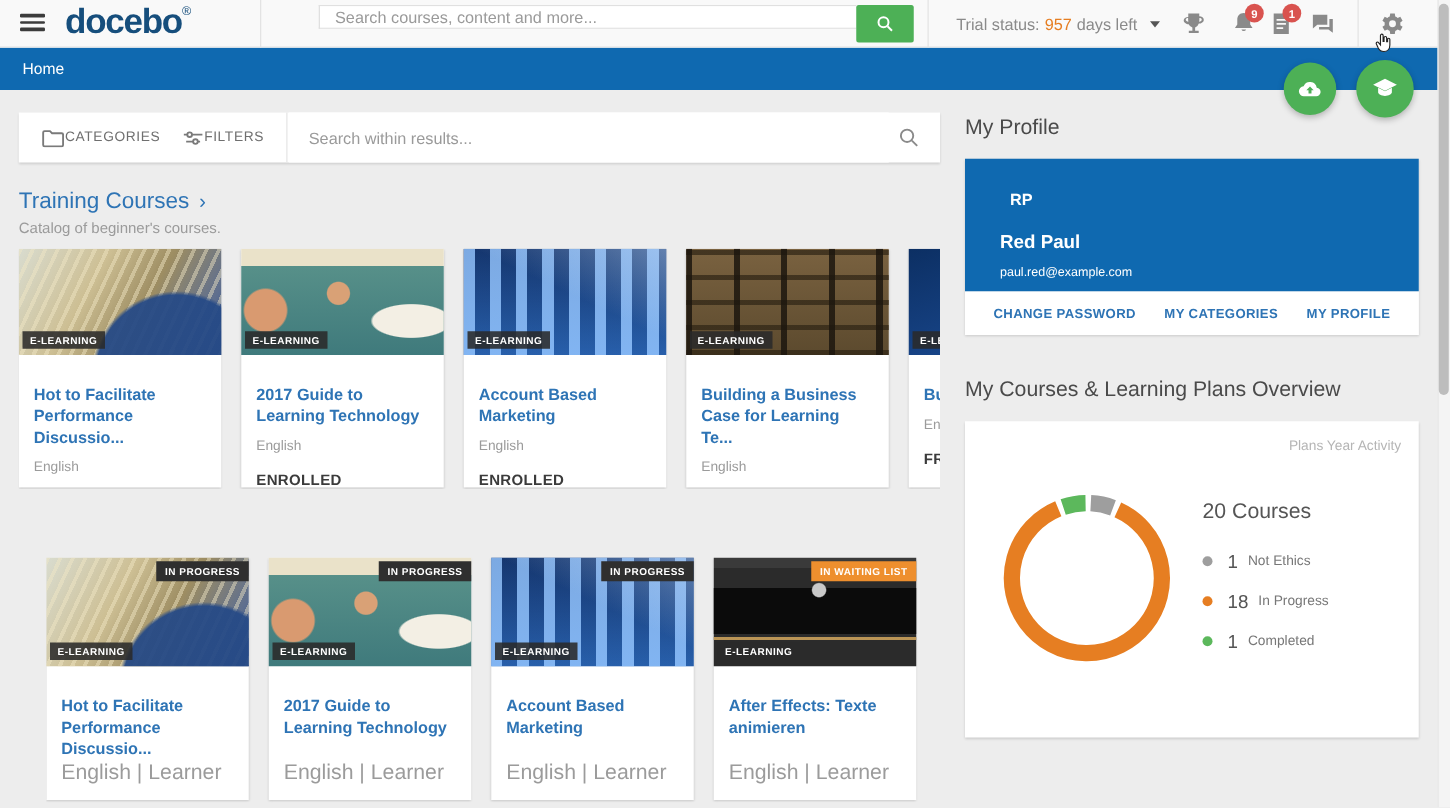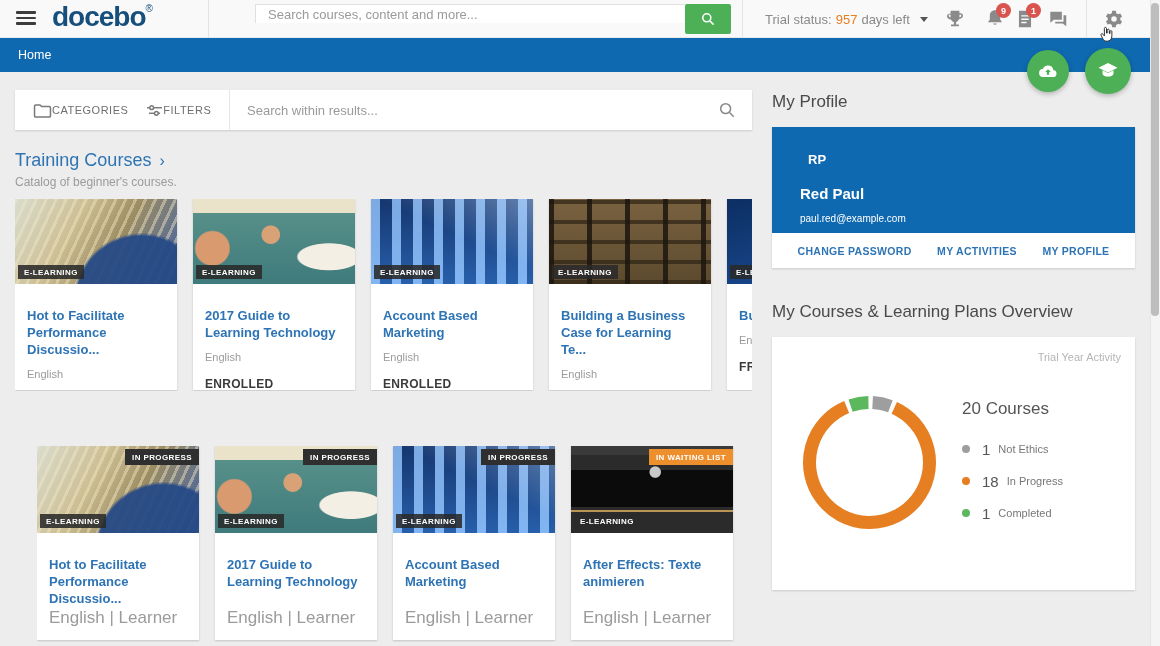--- a/index.html
+++ b/index.html
@@ -328,29 +328,29 @@
 <div class="side-title" style="top:92px">My Profile</div>
 
 <div id="profile-card">
   <div id="profile-top">
     <span class="initials">RP</span>
     <span class="pname">Red Paul</span>
     <span class="pemail">paul.red@example.com</span>
   </div>
   <div id="profile-links">
     <span class="plink">CHANGE PASSWORD</span>
-    <span class="plink">MY ACTIVITIES</span>
+    <span class="plink">MY CATEGORIES</span>
     <span class="plink">MY PROFILE</span>
   </div>
 </div>
 
 <div class="side-title" style="top:302px">My Courses &amp; Learning Plans Overview</div>
 
 <div id="overview-card">
-  <div id="activity-label">Trial Year Activity</div>
+  <div id="activity-label">Plans Year Activity</div>
   <svg id="donut" width="155" height="155" viewBox="0 0 155 155">
       <path d="M 80.64015737457663 17.58222791472557 A 60 60 0 0 1 98.41432283930891 21.263080630486513" fill="none" stroke="#9e9e9e" stroke-width="13"></path>
       <path d="M 102.28626578947251 22.858980351629377 A 60 60 0 1 1 54.635777418983515 22.027237983261223" fill="none" stroke="#e67e22" stroke-width="13"></path>
       <path d="M 58.561057783173815 20.567439301330225 A 60 60 0 0 1 76.45285561376294 17.509138290616526" fill="none" stroke="#5cb85c" stroke-width="13"></path>
     </svg>
   <div id="legend">
     <div class="lg-title">20 Courses</div>
     <div id="legend-items">
         <div class="lg-item">
           <span class="lg-dot" style="background: rgb(158, 158, 158);"></span>

